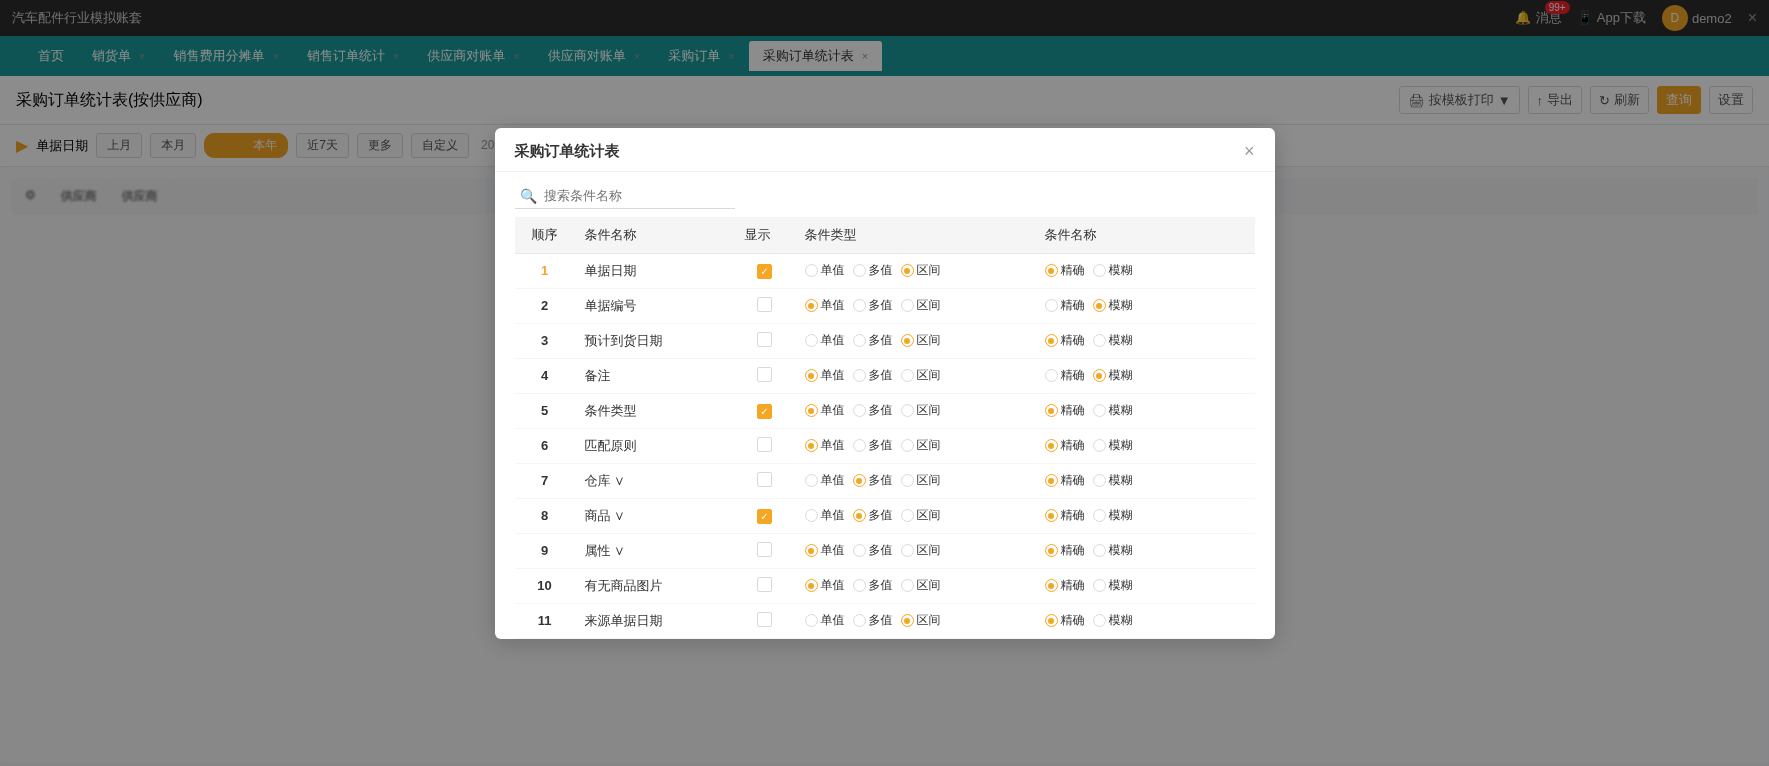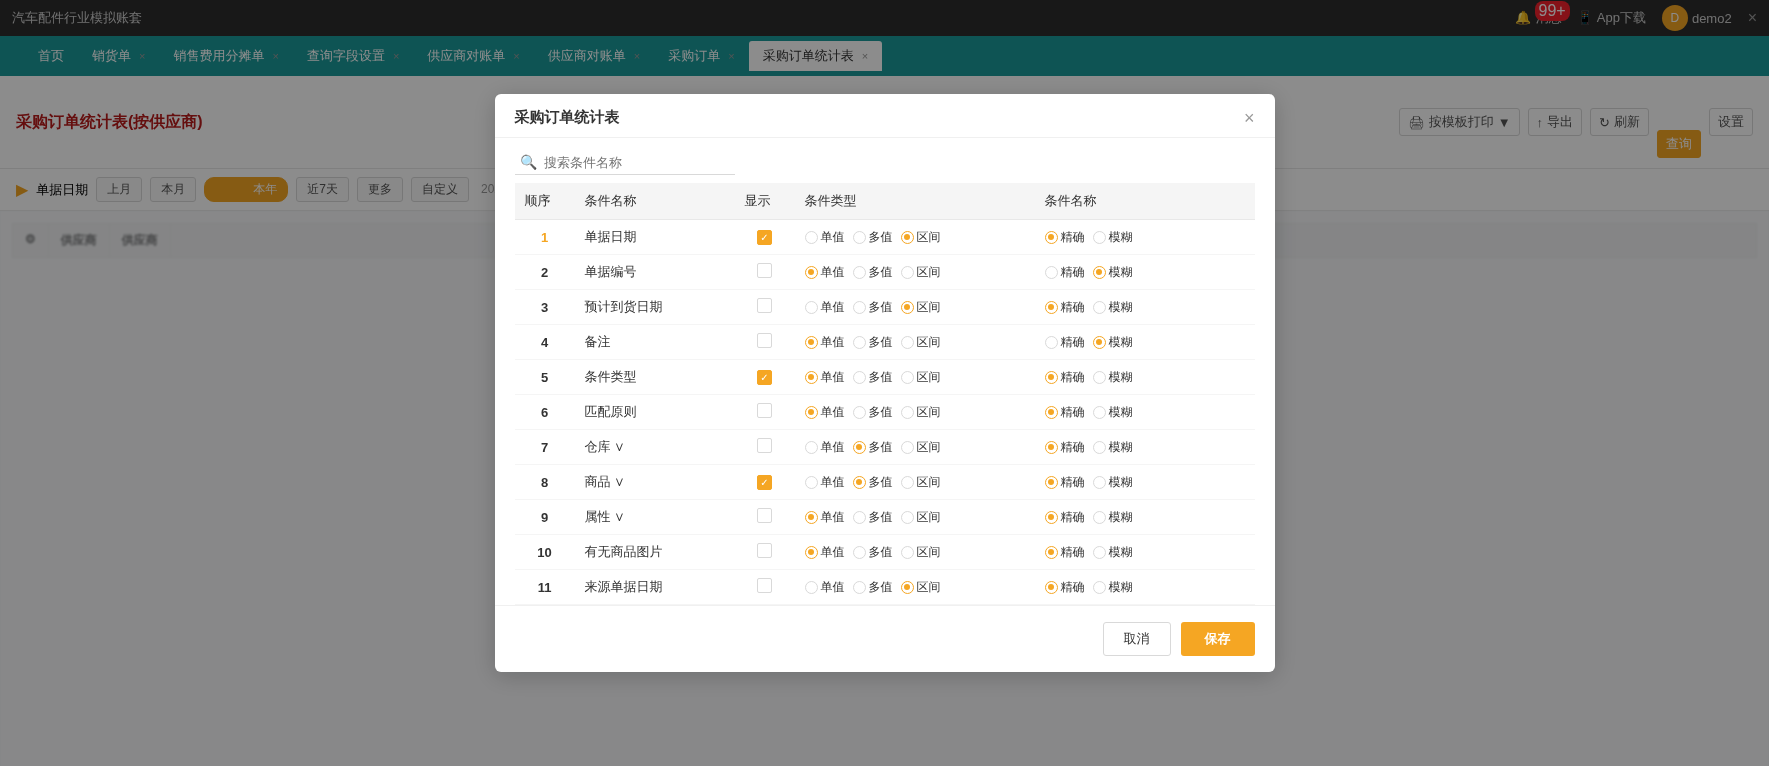--- a/index.html
+++ b/index.html
@@ -11,21 +11,21 @@
       height: 36px;
       display: flex;
       align-items: center;
       justify-content: space-between;
       padding: 0 12px;
       color: #ccc;
     }
     .top-bar-left { font-size: 13px; color: #ccc; }
     .top-bar-right { display: flex; align-items: center; gap: 16px; font-size: 13px; }
     .top-bar-right .badge-wrap { position: relative; }
-    .badge { background: #f5222d; color: #fff; border-radius: 8px; font-size: 16px; padding: 1px 4px; position: absolute; top: -8px; right: -8px; }
+    .badge { background: #f5222d; color: #fff; border-radius: 8px; font-size: 10px; padding: 1px 4px; position: absolute; top: -8px; right: -8px; }
     .close-btn-top { color: #999; cursor: pointer; font-size: 16px; }
 
     
     .nav-bar {
       background: #1a9999;
       height: 40px;
       display: flex;
       align-items: center;
       padding: 0 24px;
     }
@@ -45,24 +45,24 @@
 
     
     .page-header {
       background: #fff;
       padding: 10px 16px;
       display: flex;
       align-items: center;
       justify-content: space-between;
       border-bottom: 1px solid #e8e8e8;
     }
-    .page-title { font-size: 16px; font-weight: bold; color: #b91c1c; }
+    .page-title { font-size: 16px; font-weight: normal; color: #000000; }
     .header-actions { display: flex; align-items: center; gap: 8px; }
     .header-btn { display: flex; align-items: center; gap: 4px; font-size: 13px; color: #555; cursor: pointer; padding: 4px 8px; border: 1px solid #d9d9d9; border-radius: 3px; background: #fff; }
-    .header-btn.orange { background: #f5a623; color: #fff; border-color: #f5a623; margin-top: 44px; }
+    .header-btn.orange { background: #f5a623; color: #fff; border-color: #f5a623; }
 
     
     .filter-bar {
       background: #fff;
       padding: 8px 16px;
       display: flex;
       align-items: center;
       gap: 8px;
       border-bottom: 1px solid #e8e8e8;
     }
@@ -286,21 +286,21 @@
   </div>
   <div class="nav-tab">
     <span>销货单</span>
     <span class="tab-close">×</span>
   </div>
   <div class="nav-tab">
     <span>销售费用分摊单</span>
     <span class="tab-close">×</span>
   </div>
   <div class="nav-tab">
-    <span>查询字段设置</span>
+    <span>销售订单统计</span>
     <span class="tab-close">×</span>
   </div>
   <div class="nav-tab">
     <span>供应商对账单</span>
     <span class="tab-close">×</span>
   </div>
   <div class="nav-tab">
     <span>供应商对账单</span>
     <span class="tab-close">×</span>
   </div>
@@ -374,21 +374,21 @@
       <div class="search-input-wrap">
         <span class="search-icon">🔍</span>
         <input type="text" placeholder="搜索条件名称" style="">
       </div>
     </div>
 
     <div class="modal-table-wrap">
       <table class="modal-table">
         <thead>
           <tr>
-            <th style="width:60px;">
+            <th style="width:60px;text-align:center;">
               <span>顺序</span>
             </th>
             <th style="width:160px;">
               <span>条件名称</span>
             </th>
             <th style="width:60px;">
               <span>显示</span>
             </th>
             <th style="width:240px;">
               <span>条件类型</span>
@@ -759,22 +759,14 @@
                     <div class="radio-circle"></div>
                     <span>模糊</span>
                   </div>
                 </div>
               </td>
             </tr>
           </tbody>
       </table>
     </div>
 
-    <div class="modal-footer">
-      <button class="btn-cancel">
-        <span>取消</span>
-      </button>
-      <button class="btn-save">
-        <span>保存</span>
-      </button>
-    </div>
   </div>
 </div>
 
 </body></html>

